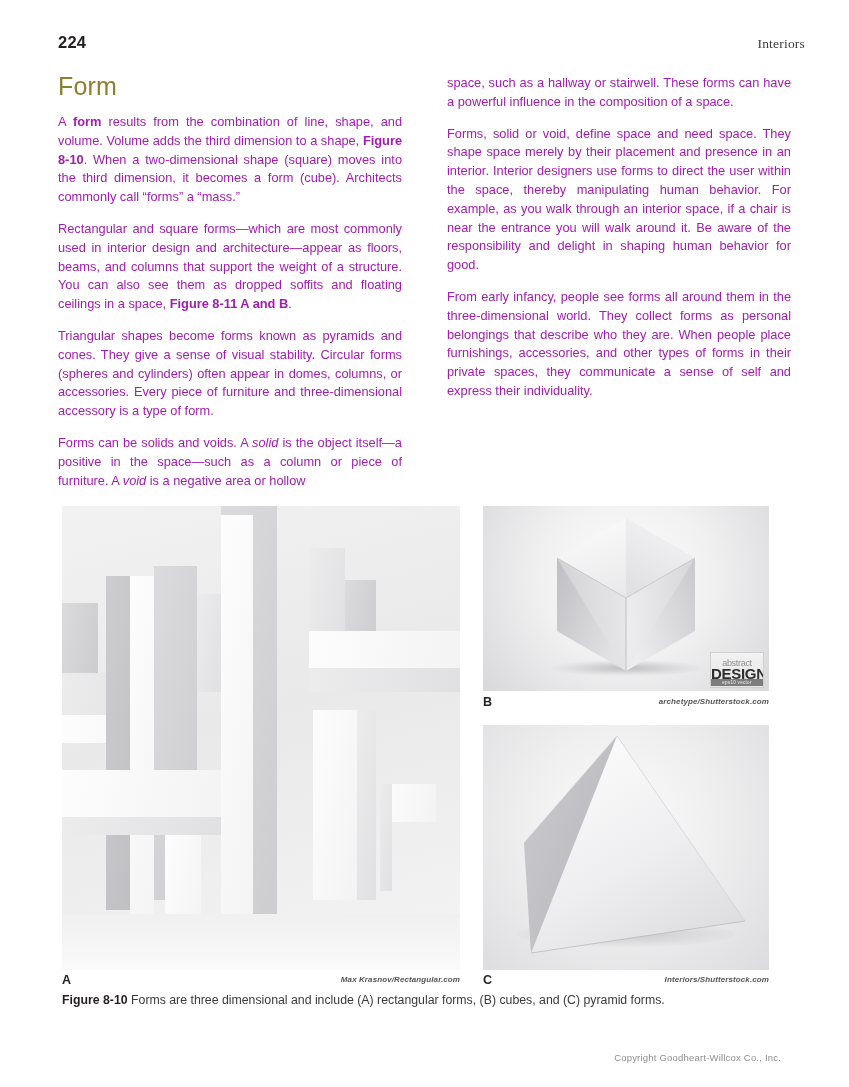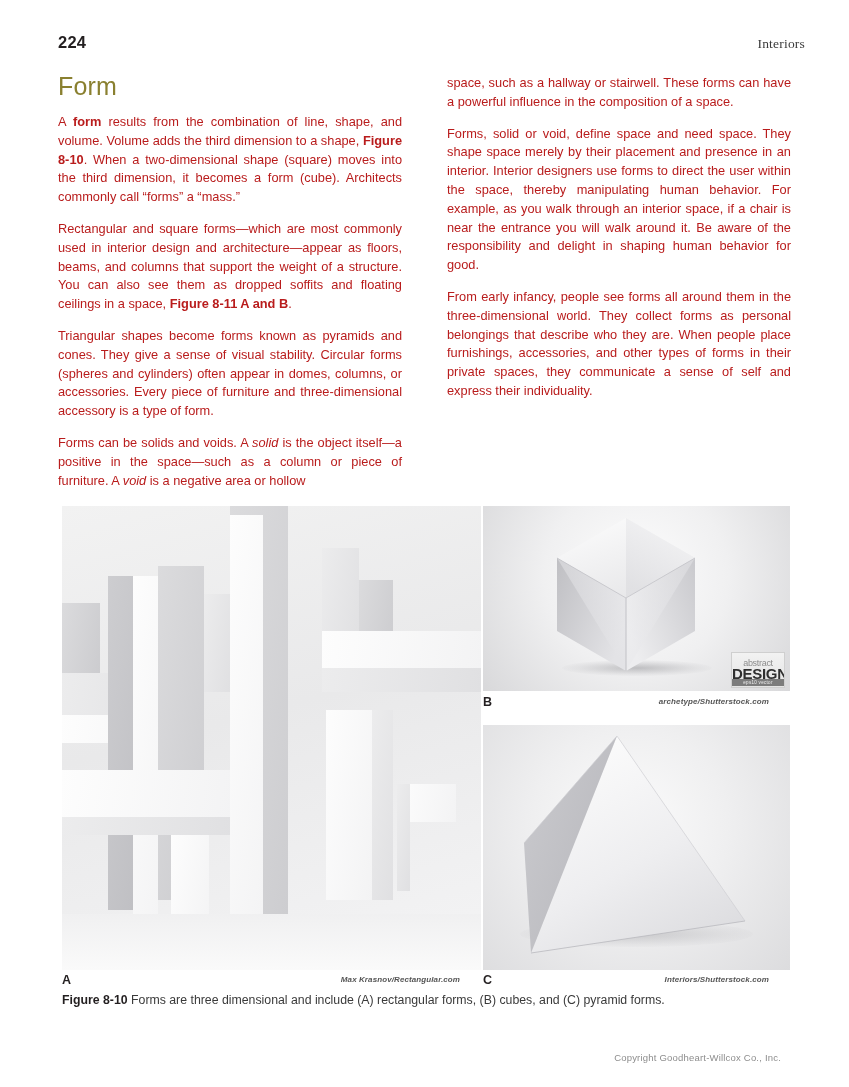--- a/index.html
+++ b/index.html
@@ -72,21 +72,21 @@
     color: #8a8030;
     letter-spacing: 0.2px;
     line-height: 1;
   }
 
   p.body {
     margin: 0 0 13px 0;
     font-size: 12.8px;
     line-height: 1.47;
     text-align: justify;
-    color: #b91c1c;
+    color: #a21caf;
     -webkit-hyphens: none;
     hyphens: none;
   }
   p.body:last-child { margin-bottom: 0; }
   p.body b { font-weight: bold; }
   p.body i { font-style: italic; }
 
   
   .figure-block {
     position: absolute;
@@ -97,21 +97,20 @@
 
   .fig-grid {
     position: relative;
     width: 707px;
     height: 484px;
   }
 
   .panel {
     position: absolute;
     overflow: hidden;
-    padding-left: 21px;
   }
   .panel .art {
     position: absolute;
     inset: 0;
     overflow: hidden;
   }
   .panel-meta {
     position: absolute;
     left: 0;
     right: 0;

